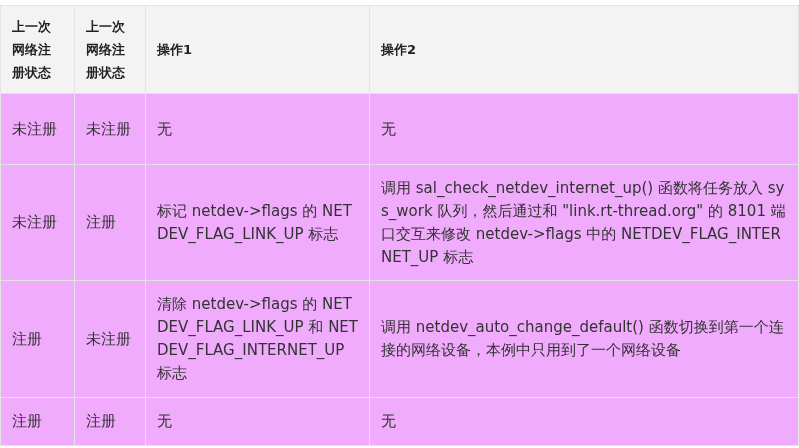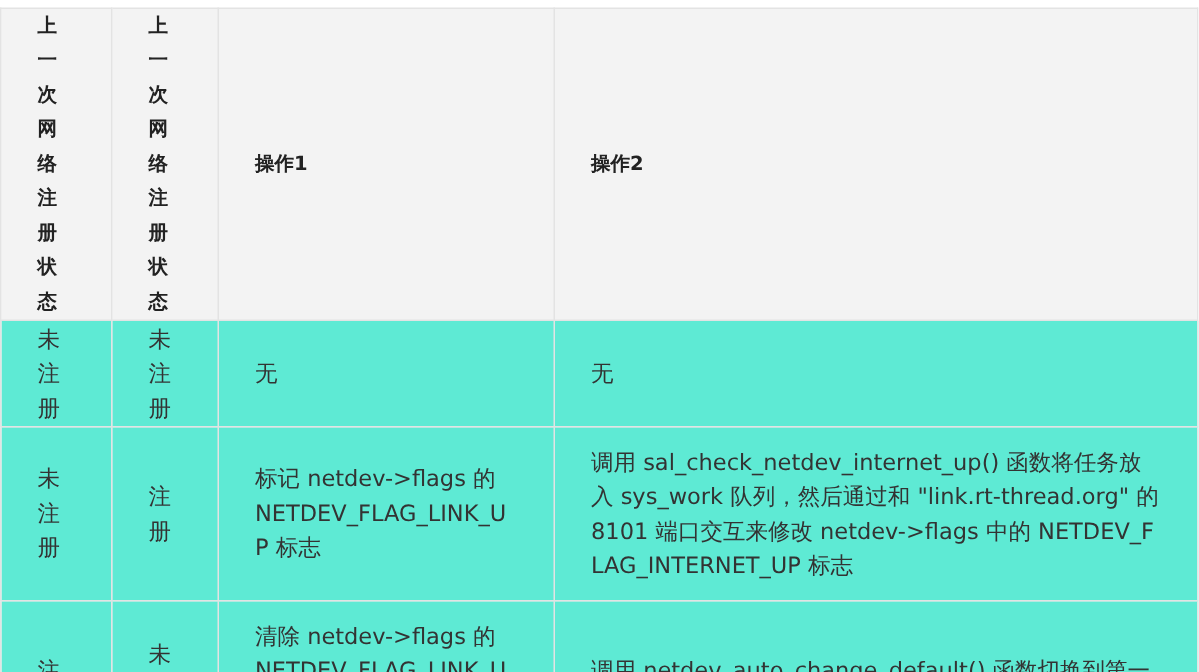--- a/index.html
+++ b/index.html
@@ -6,35 +6,35 @@
   body { width: 799px; height: 448px; overflow: hidden; position: relative; font-family: "DejaVu Sans", "Liberation Sans", sans-serif; }
   table {
     position: absolute; left: 0; top: 5px;
     border-collapse: collapse;
     width: 798px;
     table-layout: fixed;
     color: #333333;
   }
   td, th {
     border: 1px solid #e3e3e3;
-    padding: 0 24px;
+    padding: 0 11px;
     vertical-align: middle;
     text-align: left;
     font-size: 15px;
     line-height: 23px;
     word-break: break-all;
   }
   th {
     background: #f3f3f3;
     font-weight: bold;
     font-size: 13px;
     line-height: 23px;
     color: #222222;
   }
-  td { background: #5eead4; }
+  td { background: #f0abfc; }
   tr.h { height: 88px; }
   tr.r1 { height: 71px; }
   tr.r2 { height: 116px; }
   tr.r3 { height: 117px; }
   tr.r4 { height: 48px; }
 </style>
 </head>
 <body>
 
 <table>

